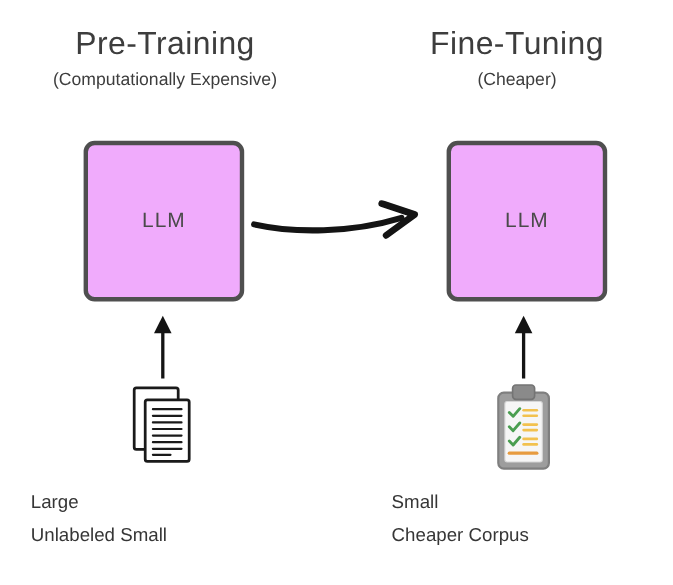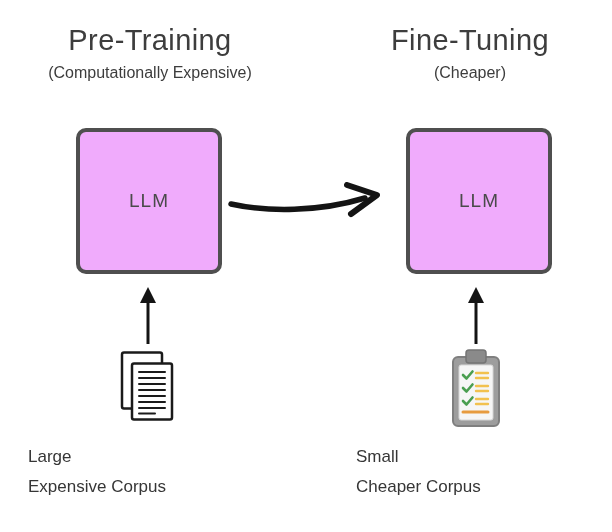--- a/index.html
+++ b/index.html
@@ -147,20 +147,20 @@
         <line x1="26" y1="43" x2="38" y2="43"></line>
         <line x1="26" y1="51" x2="38" y2="51"></line>
         <line x1="26" y1="56" x2="38" y2="56"></line>
       </g>
       <line x1="13" y1="64" x2="38" y2="64" stroke="#e79b3f" stroke-width="3" stroke-linecap="round"></line>
     </svg>
   </div>
 
   <div class="corpus-label left">
     <div>Large</div>
-    <div>Expensive Corpus</div>
+    <div>Unlabeled Small</div>
   </div>
   <div class="corpus-label right">
     <div>Small</div>
     <div>Cheaper Corpus</div>
   </div>
 
 </div>
 
 </body></html>

